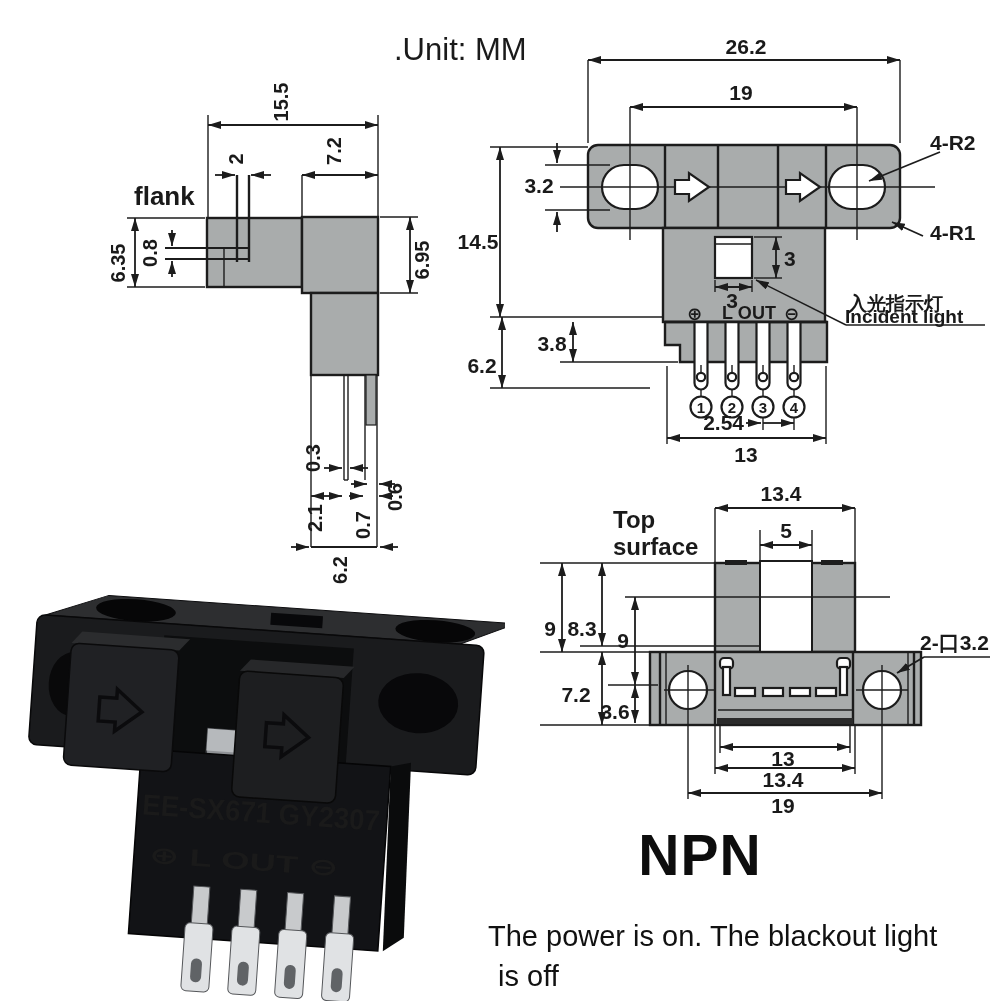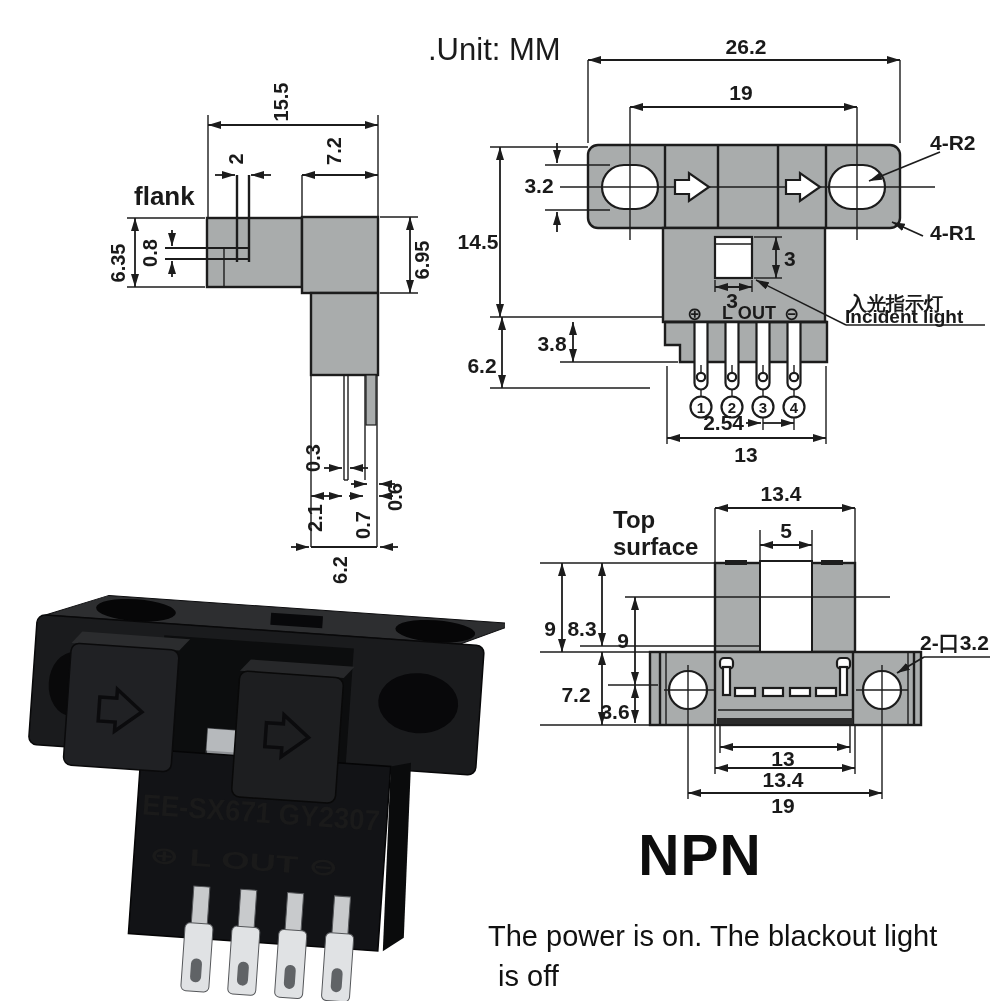--- a/index.html
+++ b/index.html
@@ -1,19 +1,19 @@
 <!DOCTYPE html>
 <html><head>
 <meta charset="utf-8">
 <style>
   html,body{margin:0;padding:0;background:#fff;}
   #canvas{position:relative;width:1001px;height:1001px;background:#ffffff;overflow:hidden;
           font-family:"Liberation Sans","DejaVu Sans",sans-serif;color:#111;}
   .abs{position:absolute;}
-  #unit-label{left:394px;top:32px;font-size:31px;color:#1a1a1a;margin-left:34px;}
+  #unit-label{left:394px;top:32px;font-size:31px;color:#1a1a1a;}
   #npn-block{left:520px;top:822px;width:360px;text-align:center;font-size:57px;font-weight:bold;color:#0d0d0d;letter-spacing:1px;}
   #caption-block{left:488px;top:916px;width:505px;font-size:29px;line-height:1.38;color:#111;}
   #caption-block .l2{padding-left:10px;}
   svg text{fill:#1a1a1a;font-family:"Liberation Sans","DejaVu Sans",sans-serif;font-weight:600;}
   .dim{font-size:20px;}
   .dimBig{font-size:21px;}
   .cjk{font-weight:600;}
   .bodyFill{fill:#a9acac;stroke:#1c1c1c;stroke-width:2.4;}
   .ln{stroke:#1c1c1c;stroke-width:1.8;fill:none;}
   .lnT{stroke:#1c1c1c;stroke-width:1.4;fill:none;}

